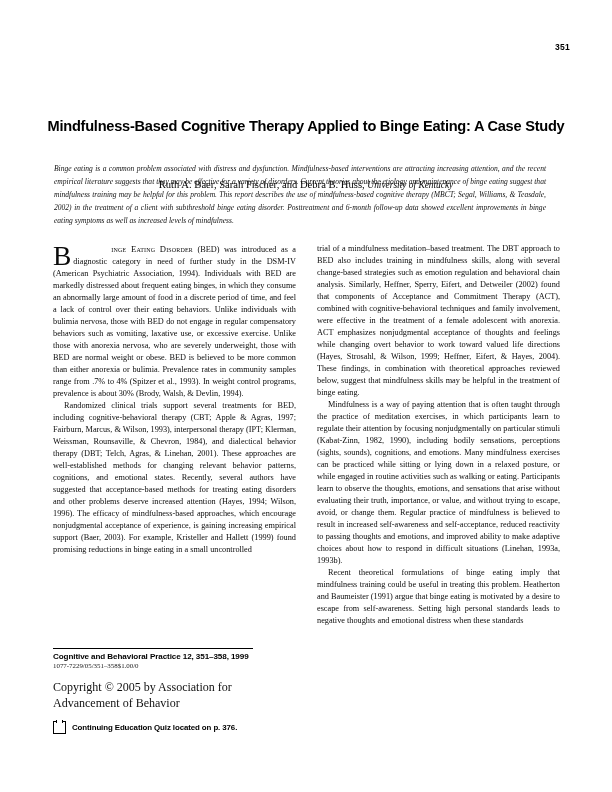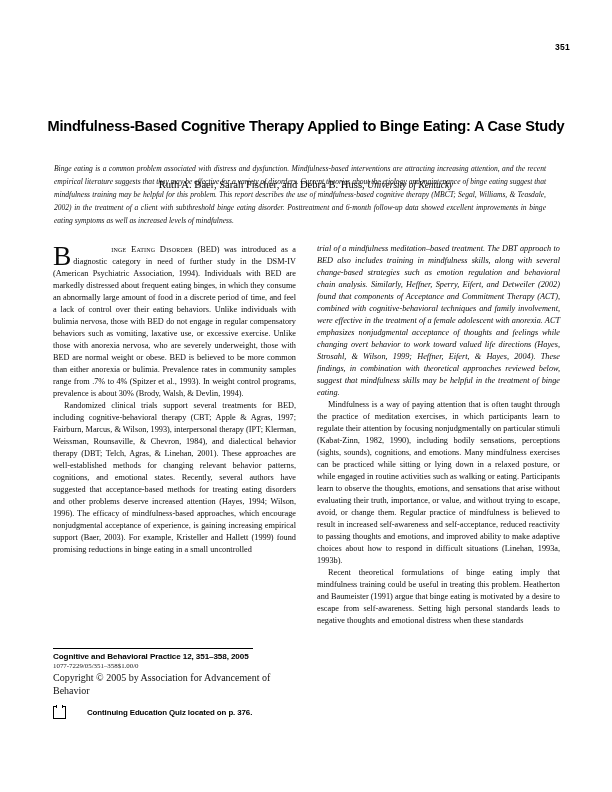--- a/index.html
+++ b/index.html
@@ -92,21 +92,21 @@
     color: #0a0a0a;
     -webkit-hyphens: auto;
     hyphens: auto;
   }
   .col.left  { left: 53px; }
   .col.right { left: 317px; }
   .col p {
     margin: 0;
     text-indent: 11px;
   }
-  .col p.noindent { text-indent: 0; font-style: italic; }
+  .col p.noindent { text-indent: 0; }
   .dropcap-para {
     position: relative;
     text-indent: 0 !important;
   }
   .dropcap {
     float: left;
     font-size: 27.5px;
     line-height: 0.84;
     padding: 1px 2px 0 0;
     font-family: "Liberation Serif", "DejaVu Serif", serif;
@@ -135,24 +135,24 @@
     font-weight: bold;
     letter-spacing: -0.1px;
     margin-bottom: 1px;
   }
   .footer-issn {
     font-size: 6.9px;
     line-height: 1.28;
     color: #1a1a1a;
   }
   .footer-copy {
-    font-size: 10px;
+    font-size: 12px;
     line-height: 1.33;
     color: #111;
-    margin-top: 0;
+    margin-top: 9px;
   }
   .ce-line {
     display: flex;
     align-items: center;
     gap: 6px;
     margin-top: 9px;
   }
   .ce-icon {
     width: 11px;
     height: 11px;
@@ -169,21 +169,20 @@
     height: 3px;
     background: #fff;
     border-left: 1.1px solid #000;
     border-right: 1.1px solid #000;
   }
   .ce-text {
     font-family: "Liberation Sans", "DejaVu Sans", sans-serif;
     font-size: 7.9px;
     font-weight: bold;
     letter-spacing: -0.1px;
-    margin-left: 15px;
   }
 </style>
 </head>
 <body>
 
 <div class="page">
 
   <div class="page-number">351</div>
   <div class="head-rule"></div>
 
@@ -202,21 +201,21 @@
   </div>
 
   <div class="col right">
     <p class="noindent">trial of a mindfulness meditation–based treatment. The DBT approach to BED also includes training in mindfulness skills, along with several change-based strategies such as emotion regulation and behavioral chain analysis. Similarly, Heffner, Sperry, Eifert, and Detweiler (2002) found that components of Acceptance and Commitment Therapy (ACT), combined with cognitive-behavioral techniques and family involvement, were effective in the treatment of a female adolescent with anorexia. ACT emphasizes nonjudgmental acceptance of thoughts and feelings while changing overt behavior to work toward valued life directions (Hayes, Strosahl, &amp; Wilson, 1999; Heffner, Eifert, &amp; Hayes, 2004). These findings, in combination with theoretical approaches reviewed below, suggest that mindfulness skills may be helpful in the treatment of binge eating.</p>
     <p>Mindfulness is a way of paying attention that is often taught through the practice of meditation exercises, in which participants learn to regulate their attention by focusing nonjudgmentally on particular stimuli (Kabat-Zinn, 1982, 1990), including bodily sensations, perceptions (sights, sounds), cognitions, and emotions. Many mindfulness exercises can be practiced while sitting or lying down in a relaxed posture, or while engaged in routine activities such as walking or eating. Participants learn to observe the thoughts, emotions, and sensations that arise without evaluating their truth, importance, or value, and without trying to escape, avoid, or change them. Regular practice of mindfulness is believed to result in increased self-awareness and self-acceptance, reduced reactivity to passing thoughts and emotions, and improved ability to make adaptive choices about how to respond in difficult situations (Linehan, 1993a, 1993b).</p>
     <p>Recent theoretical formulations of binge eating imply that mindfulness training could be useful in treating this problem. Heatherton and Baumeister (1991) argue that binge eating is motivated by a desire to escape from self-awareness. Setting high personal standards leads to negative thoughts and emotional distress when these standards</p>
   </div>
 
   <div class="footer">
     <div class="footer-rule"></div>
-    <div class="footer-journal">Cognitive and Behavioral Practice 12, 351–358, 2005</div>
+    <div class="footer-journal">Cognitive and Behavioral Practice 12, 351–358, 1999</div>
     <div class="footer-issn">1077-7229/05/351–358$1.00/0</div>
     <div class="footer-copy">Copyright © 2005 by Association for Advancement of Behavior</div>
     <div class="ce-line">
       <span class="ce-icon"></span>
       <span class="ce-text">Continuing Education Quiz located on p. 376.</span>
     </div>
   </div>
 
 </div>
 

